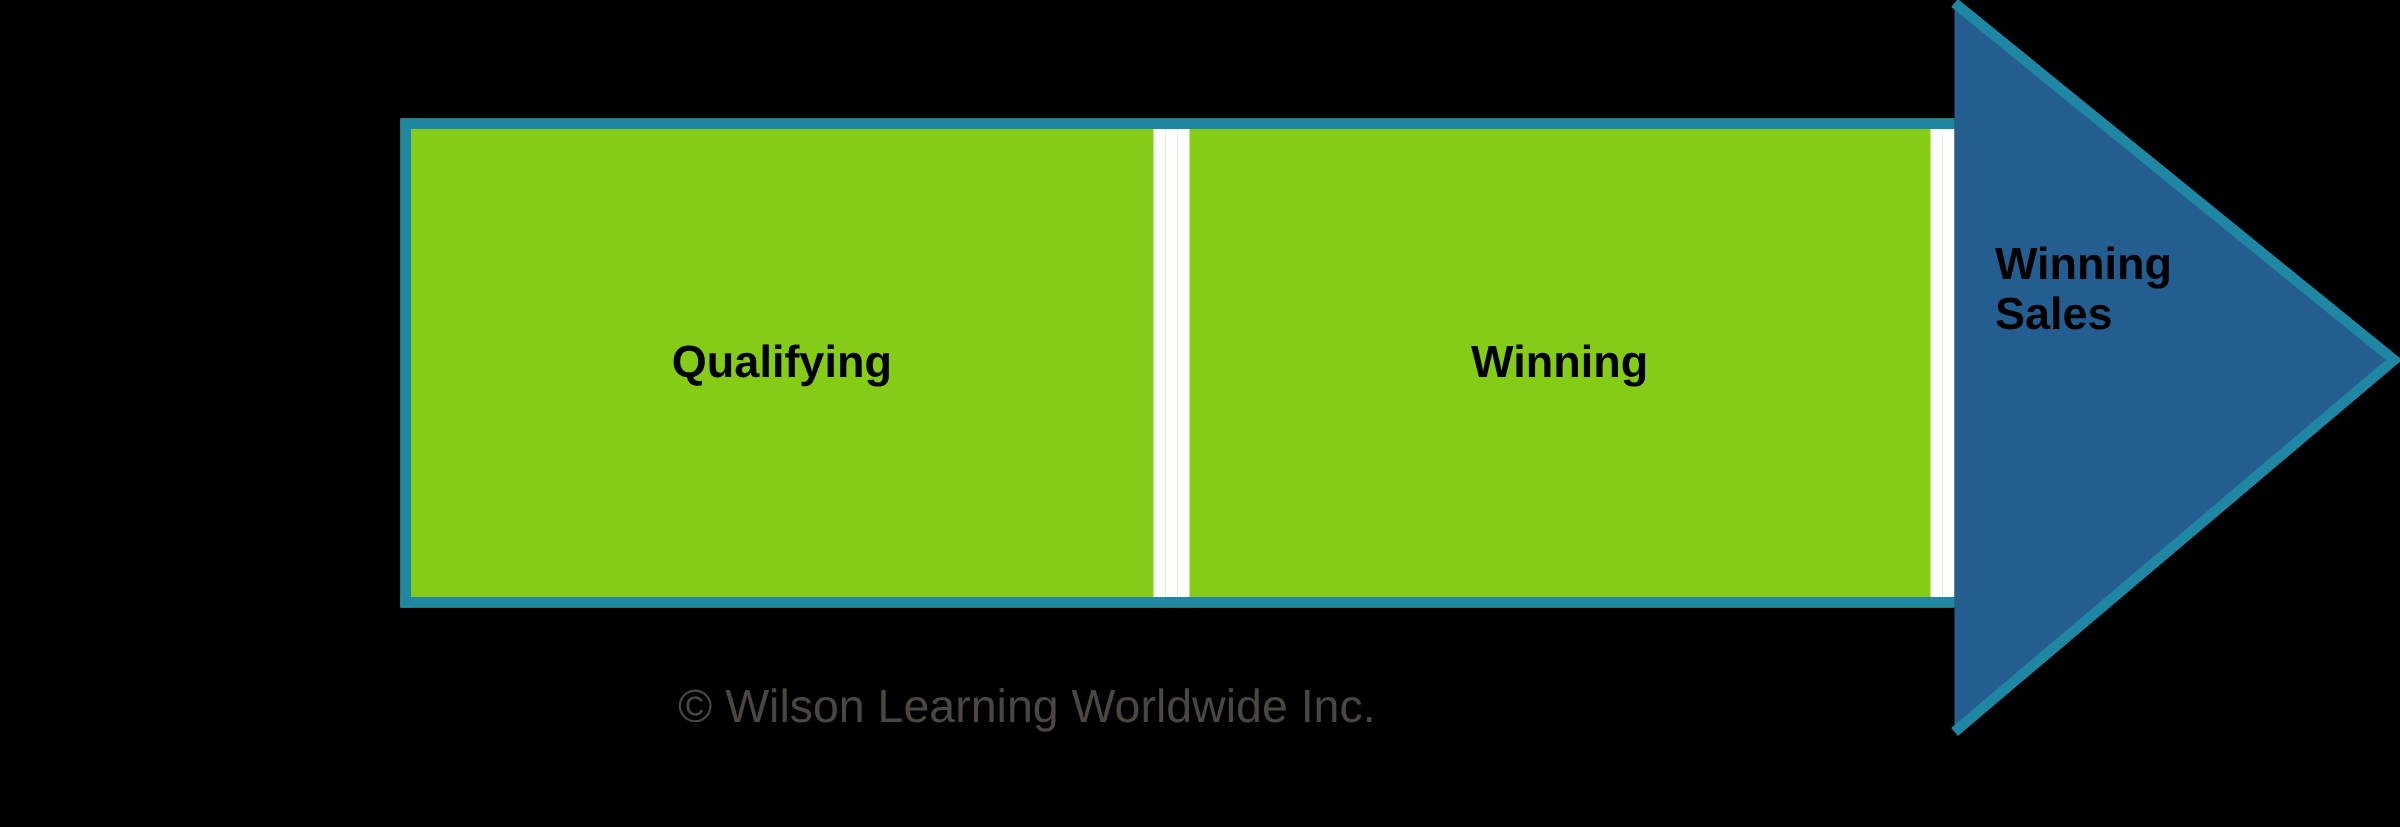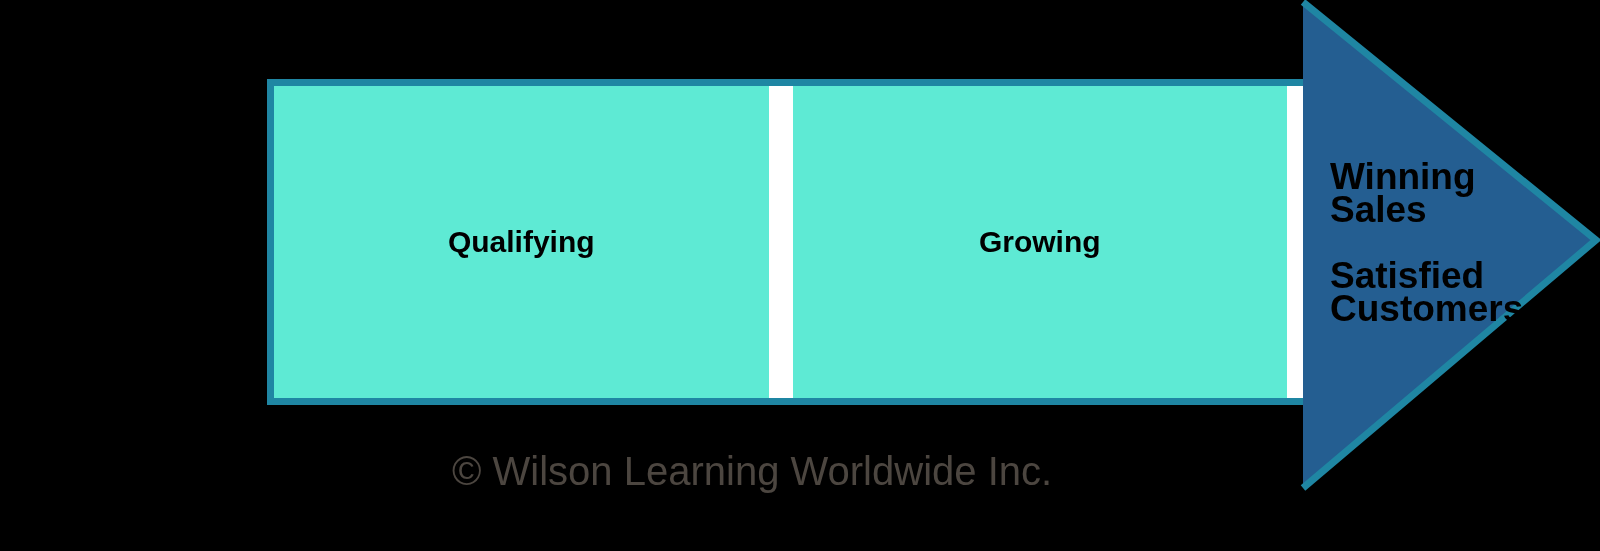--- a/index.html
+++ b/index.html
@@ -16,21 +16,21 @@
     font-family: "Liberation Sans", sans-serif;
   }
   
   .arrow-body {
     position: absolute;
     left: 267px;
     top: 79px;
     width: 1036px;
     height: 326px;
     box-sizing: border-box;
-    background: #5eead4;
+    background: #84cc16;
     border: 7px solid #1F86A3;
     border-right: none;
     display: flex;
     flex-direction: row;
     align-items: stretch;
   }
   .stage {
     flex: 1 1 0;
     display: flex;
     align-items: center;
@@ -55,65 +55,64 @@
     top: 0;
     width: 304px;
     height: 495px;
   }
   .arrow-head-text {
     position: absolute;
     left: 1330px;
     top: 160px;
     width: 155px;
     color: #000000;
-    font-size: 37px;
+    font-size: 30px;
     line-height: 33px;
     font-weight: 600;
   }
   .outcome-first {
     margin: 0 0 33px 0;
   }
   .outcome-second {
     margin: 0;
   }
   .copyright {
     position: absolute;
     left: 452px;
     top: 448px;
     color: #4C4640;
-    font-size: 40px;
+    font-size: 31px;
     line-height: 46px;
     font-weight: normal;
     white-space: nowrap;
   }
 </style>
 </head>
 <body>
 
 <div class="canvas">
 
   <div class="arrow-body">
     <div class="stage">
       <span>Qualifying</span>
     </div>
     <div class="divider"></div>
     <div class="divider"></div>
     <div class="divider"></div>
     <div class="stage">
-      <span>Growing</span>
+      <span>Winning</span>
     </div>
     <div class="divider"></div>
     <div class="divider"></div>
   </div>
 
   <svg class="arrow-head-svg" viewBox="0 0 304 495" xmlns="http://www.w3.org/2000/svg">
     <polygon points="7,2 300,240 7,488" fill="#245E91"></polygon>
     <polyline points="7,2 300,240 7,488" fill="none" stroke="#1F86A3" stroke-width="7"></polyline>
   </svg>
 
   <div class="arrow-head-text">
     <div class="outcome-first">Winning Sales</div>
-    <div class="outcome-second">Satisfied Customers</div>
   </div>
 
   <div class="copyright">© Wilson Learning Worldwide Inc.</div>
 
 </div>
 
 </body></html>

